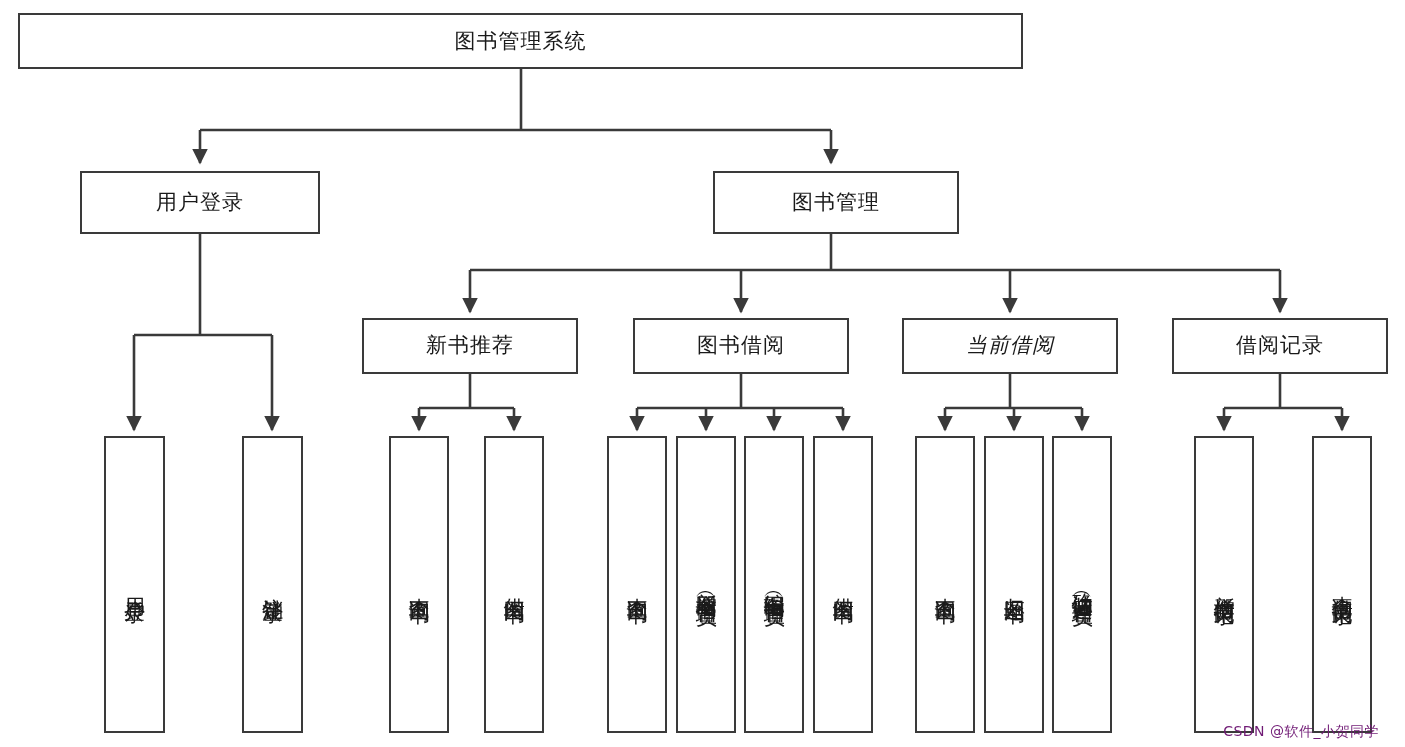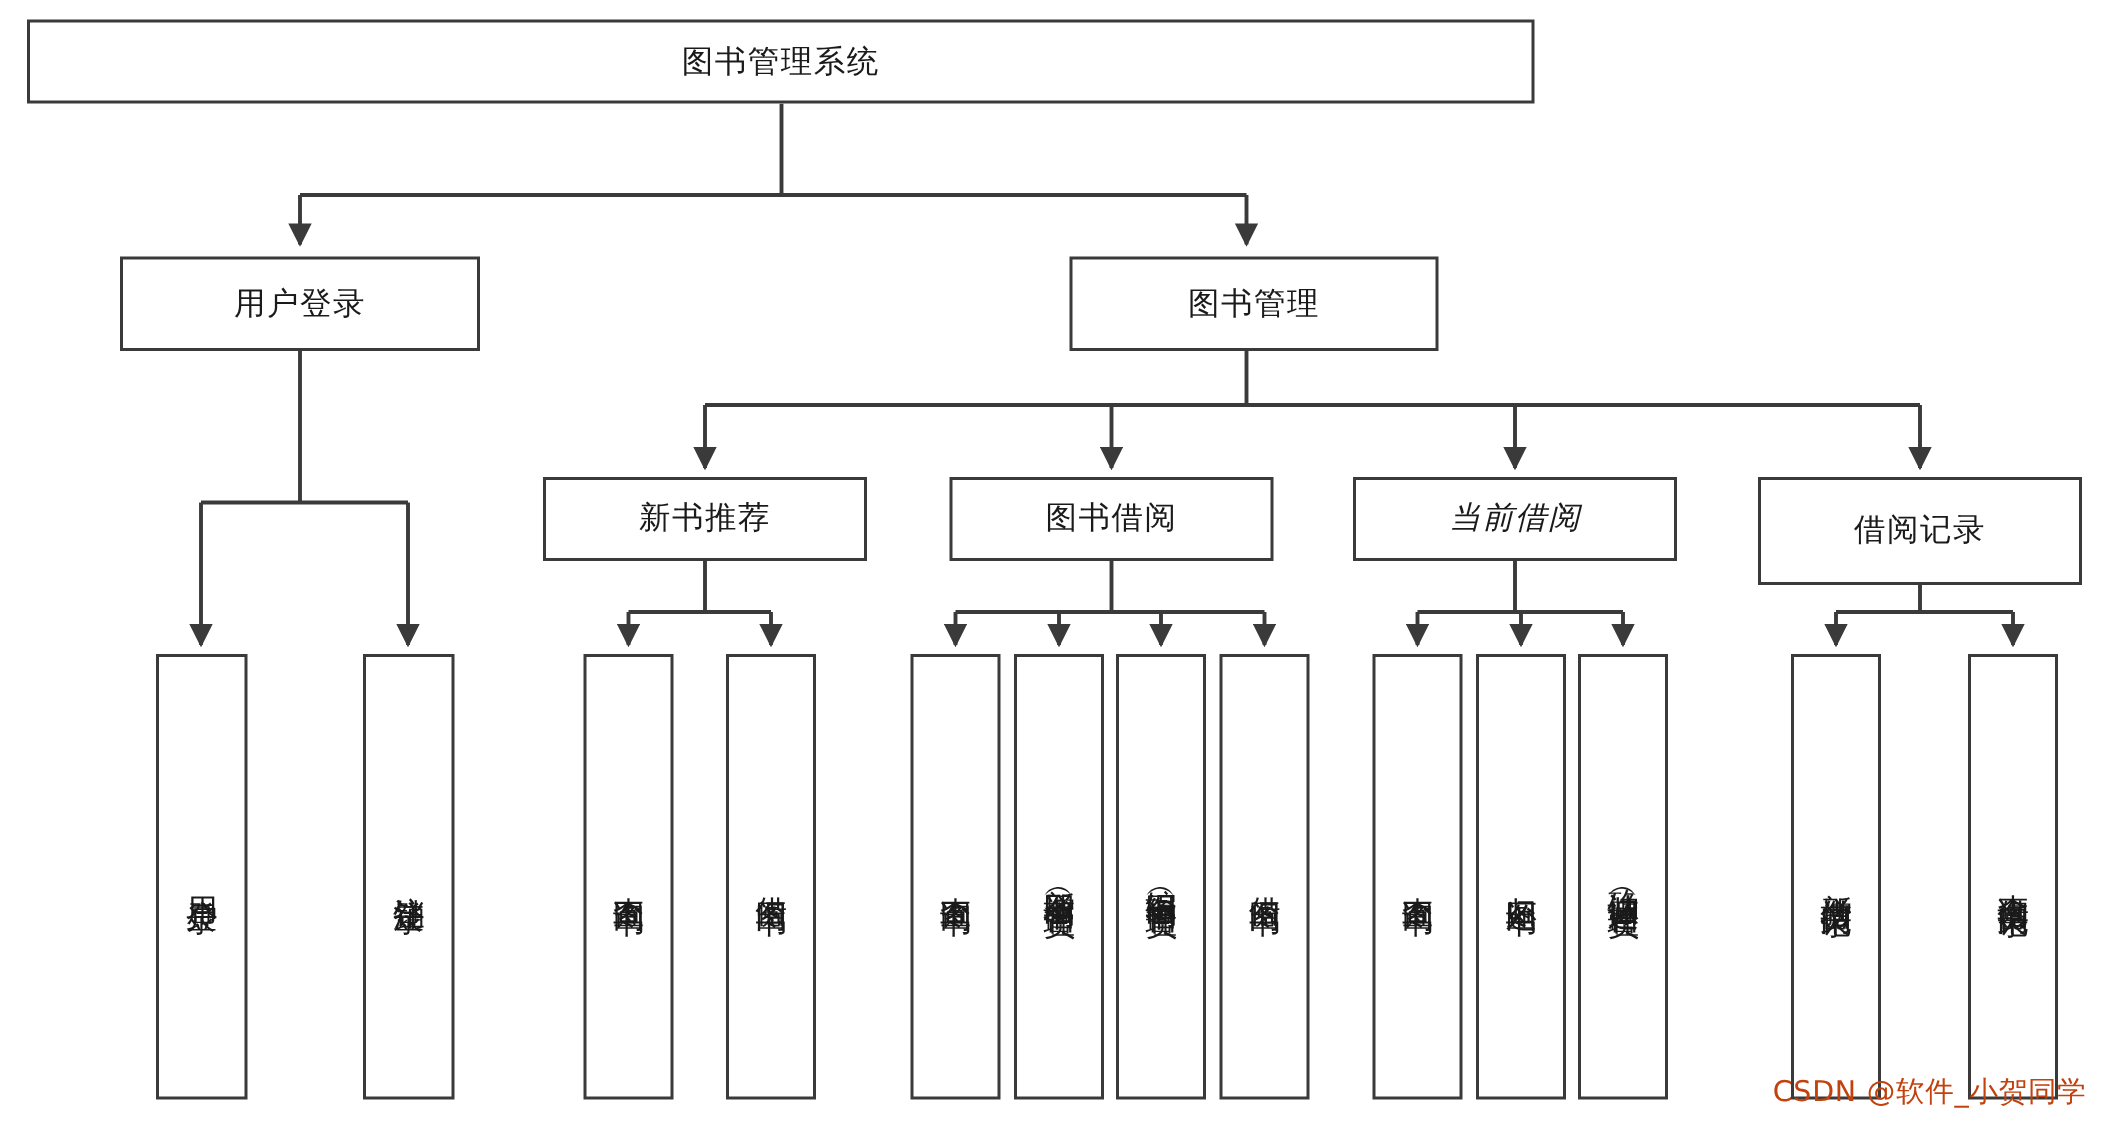--- a/index.html
+++ b/index.html
@@ -48,24 +48,24 @@
     writing-mode: vertical-rl;
     text-orientation: upright;
     font-size: 21px;
     line-height: 1.45;
     letter-spacing: 2px;
     padding: 6px 0;
     white-space: nowrap;
   }
   .watermark {
     position: absolute;
-    right: 14px;
+    right: 26px;
     bottom: 6px;
-    font-size: 19px;
-    color: #c2410c;
+    font-size: 14px;
+    color: #701a75;
     letter-spacing: 0.5px;
     white-space: nowrap;
     user-select: none;
   }
 </style>
 </head>
 <body>
 
 <div id="diagram-root">
 
@@ -121,21 +121,21 @@
   </svg>
 
   <div class="node node-root" style="left:18px; top:13px; width:1005px; height:56px;">图书管理系统</div>
 
   <div class="node node-h" style="left:80px; top:171px; width:240px; height:63px;">用户登录</div>
   <div class="node node-h" style="left:713px; top:171px; width:246px; height:63px;">图书管理</div>
 
   <div class="node node-h" style="left:633px; top:318px; width:216px; height:56px;">图书借阅</div>
   <div class="node node-h" style="left:362px; top:318px; width:216px; height:56px;">新书推荐</div>
   <div class="node node-h" style="left:902px; top:318px; width:216px; height:56px;font-style:italic;">当前借阅</div>
-  <div class="node node-h" style="left:1172px; top:318px; width:216px; height:72px;">借阅记录</div>
+  <div class="node node-h" style="left:1172px; top:318px; width:216px; height:56px;">借阅记录</div>
 
   <div class="node node-v" style="left:104px; top:436px; width:61px; height:297px;">用户登录</div>
   <div class="node node-v" style="left:242px; top:436px; width:61px; height:297px;">注销登录</div>
 
   <div class="node node-v" style="left:389px; top:436px; width:60px; height:297px;">查询图书</div>
   <div class="node node-v" style="left:484px; top:436px; width:60px; height:297px;">借阅图书</div>
 
   <div class="node node-v" style="left:607px; top:436px; width:60px; height:297px;">查询图书</div>
   <div class="node node-v" style="left:676px; top:436px; width:60px; height:297px;">新增图书（管理员）</div>
   <div class="node node-v" style="left:744px; top:436px; width:60px; height:297px;">编辑图书（管理员）</div>

